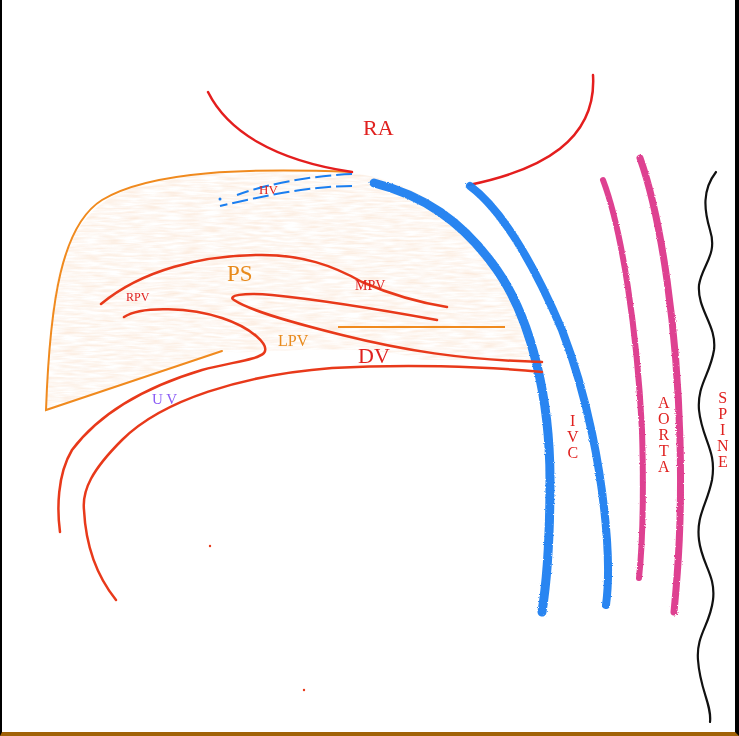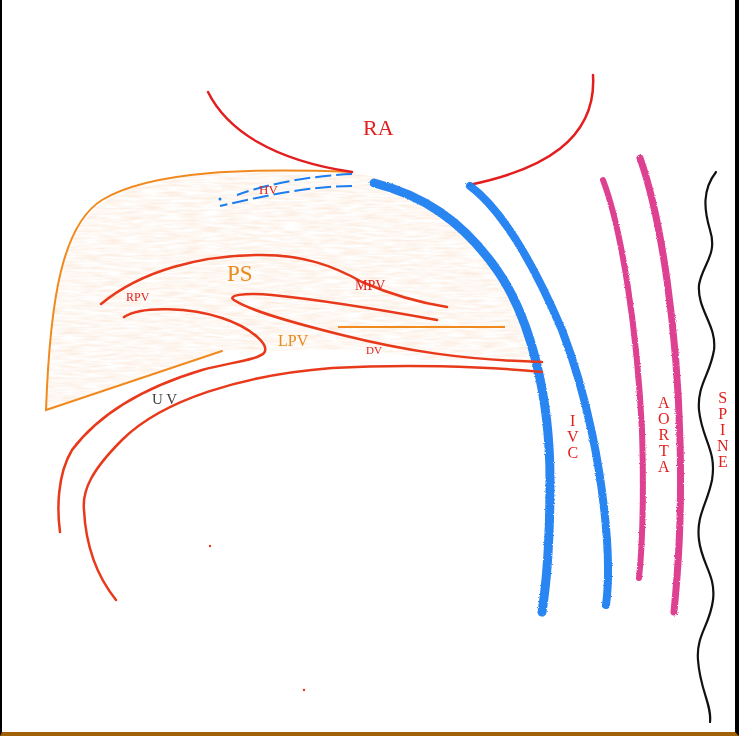--- a/index.html
+++ b/index.html
@@ -90,22 +90,22 @@
     <circle cx="208" cy="546" r="1.2" fill="#e8391a"></circle>
     <circle cx="302" cy="690" r="1.2" fill="#e8391a"></circle>
   </svg>
 
   <div class="lbl" style="left:361px; top:117px; font-size:22px; color:#e0211f;">RA</div>
   <div class="lbl" style="left:257px; top:183px; font-size:13px; color:#e0211f;">HV</div>
   <div class="lbl" style="left:225px; top:262px; font-size:23px; color:#e88a1c;">PS</div>
   <div class="lbl" style="left:124px; top:291px; font-size:12px; color:#e0211f;">RPV</div>
   <div class="lbl" style="left:305px; top:279px; font-size:14px; color:#e0211f;margin-left:48px;">MPV</div>
   <div class="lbl" style="left:276px; top:333px; font-size:16px; color:#e88a1c;">LPV</div>
-  <div class="lbl" style="left:364px; top:345px; font-size:11px; color:#e0211f;">DV</div>
-  <div class="lbl" style="left:150px; top:392px; font-size:15px; color:#404040;">U V</div>
+  <div class="lbl" style="left:356px; top:345px; font-size:22px; color:#e0211f;">DV</div>
+  <div class="lbl" style="left:150px; top:392px; font-size:15px; color:#8b5cf6;">U V</div>
 
   <div class="lbl vert" style="left:565px; top:413px; font-size:16px; color:#e0211f;">
     <span>I</span>
     <span>V</span>
     <span>C</span>
   </div>
 
   <div class="lbl vert" style="left:656px; top:395px; font-size:16px; color:#e0211f;">
     <span>A</span>
     <span>O</span>

